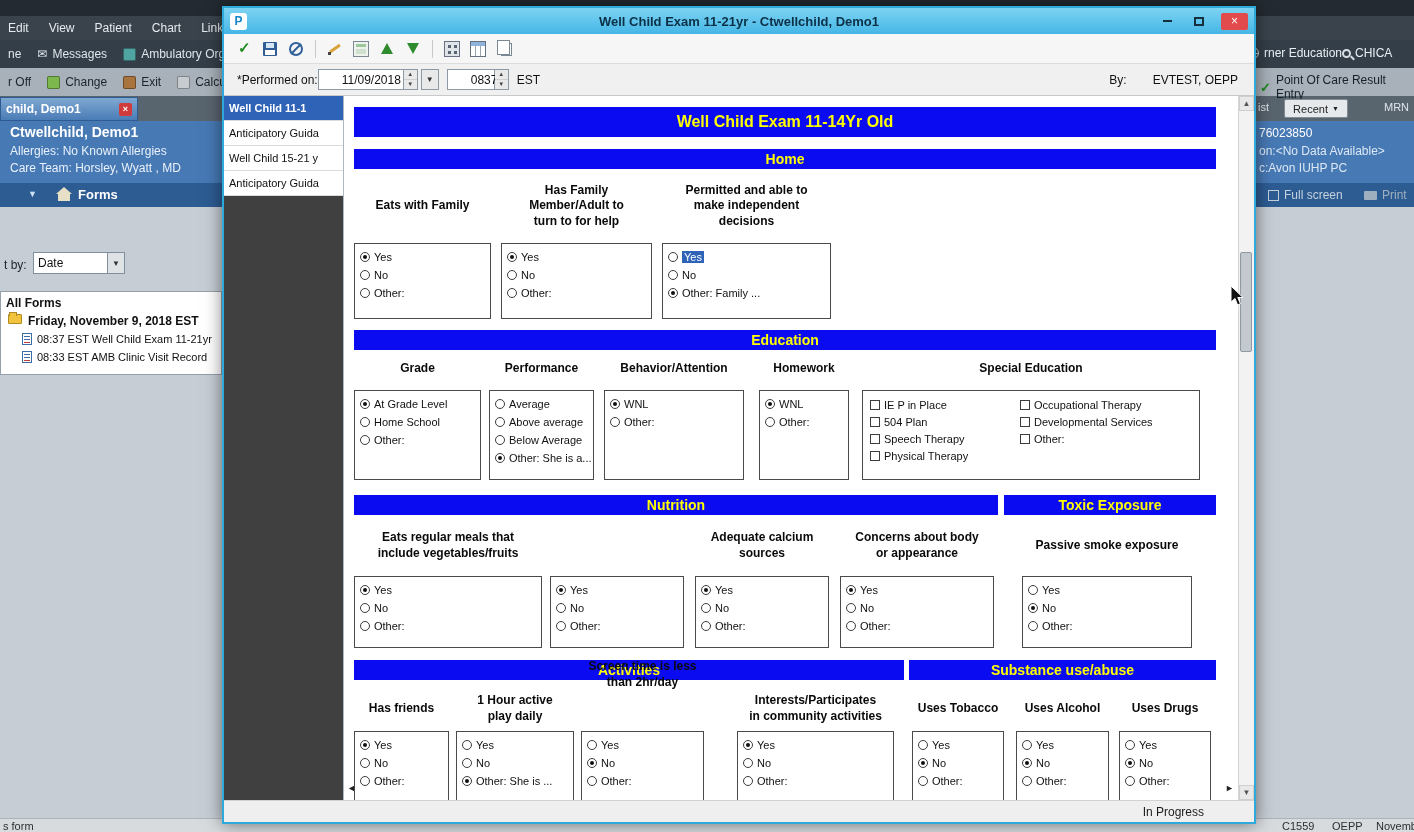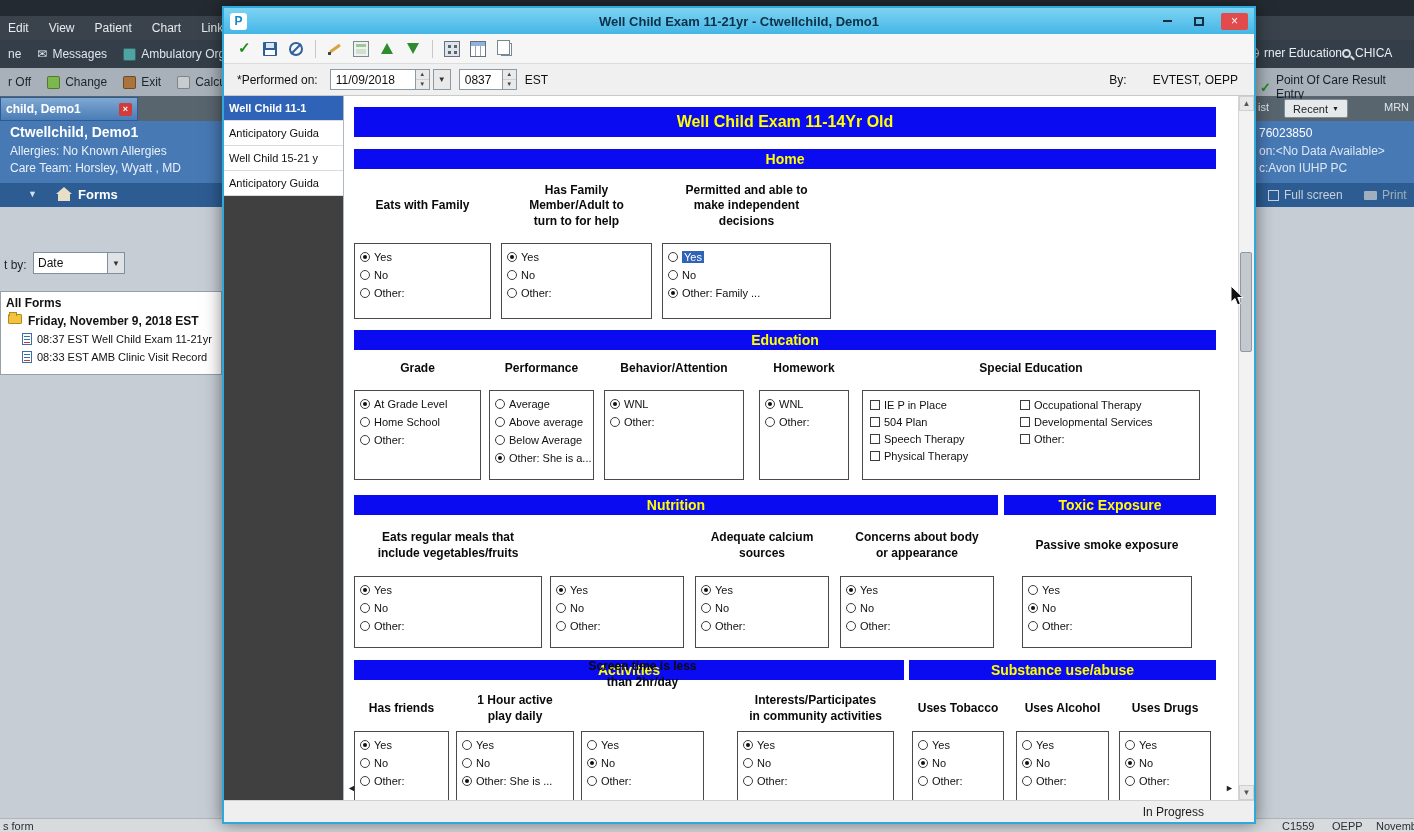--- a/index.html
+++ b/index.html
@@ -89,22 +89,22 @@
   .ic-move-up{width:0;height:0;border-left:6px solid transparent;border-right:6px solid transparent;border-bottom:11px solid #2e8b2e}
   .ic-move-down{width:0;height:0;border-left:6px solid transparent;border-right:6px solid transparent;border-top:11px solid #2e8b2e}
   .ic-calculator{border:1px solid #667080;background:#dfe4e9}
   .ic-calculator::before{content:"";position:absolute;left:3px;top:3px;width:3px;height:3px;background:#5a6470;box-shadow:6px 0 #5a6470,0 6px #5a6470,6px 6px #5a6470}
   .ic-flowsheet{border:1px solid #667080;background:#fff}
   .ic-flowsheet::before{content:"";position:absolute;left:0;top:0;right:0;height:4px;background:#8fb3d9}
   .ic-flowsheet::after{content:"";position:absolute;left:4px;top:4px;bottom:0;width:1px;background:#99a4ae;box-shadow:5px 0 #99a4ae}
   .ic-copy{width:11px;height:13px;border:1px solid #7a8894;background:#fff;margin-left:4px;margin-top:2px}
   .ic-copy::before{content:"";position:absolute;left:-5px;top:-4px;width:11px;height:13px;border:1px solid #7a8894;background:#fff}
   .d-perf{height:32px;background:#f0f0f0;border-bottom:1px solid #c9c9c9;display:flex;align-items:center;padding:0 16px 0 13px;font-size:12px;color:#111;flex:none}
-  .perf-lbl{margin-right:12px}
-  .field{height:21px;background:#fff;border:1px solid #8b9aa6;font-size:12px;display:flex;align-items:center;padding:0 5px;color:#111}
+  .perf-lbl{margin-right:0}
+  .field{height:21px;background:#fff;border:1px solid #8b9aa6;font-size:12px;display:flex;align-items:center;padding:0 23px;color:#111}
   .f-date{width:86px}
   .f-time{width:44px}
   .spin{width:14px;height:21px;display:flex;flex-direction:column;border:1px solid #8b9aa6;border-left:none}
   .spin i{flex:1;background:#e9e9e9;font-style:normal;font-size:6px;line-height:9px;text-align:center;color:#444}
   .spin i:first-child{border-bottom:1px solid #cfcfcf}
   .combo{width:18px;height:21px;background:#e9e9e9;border:1px solid #8b9aa6;font-size:8px;display:flex;align-items:center;justify-content:center;color:#333;margin-left:3px}
   .gap8{width:8px}
   .tz{margin-left:8px}
   .byrow{margin-left:auto;display:flex;gap:26px}
   .d-main{flex:1;display:flex;min-height:0}

